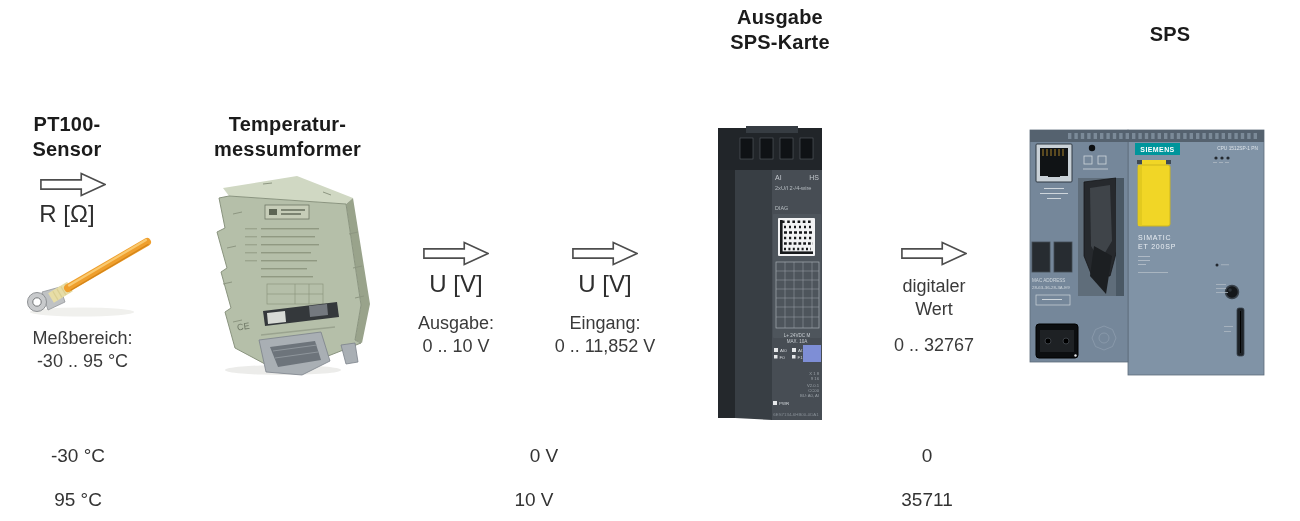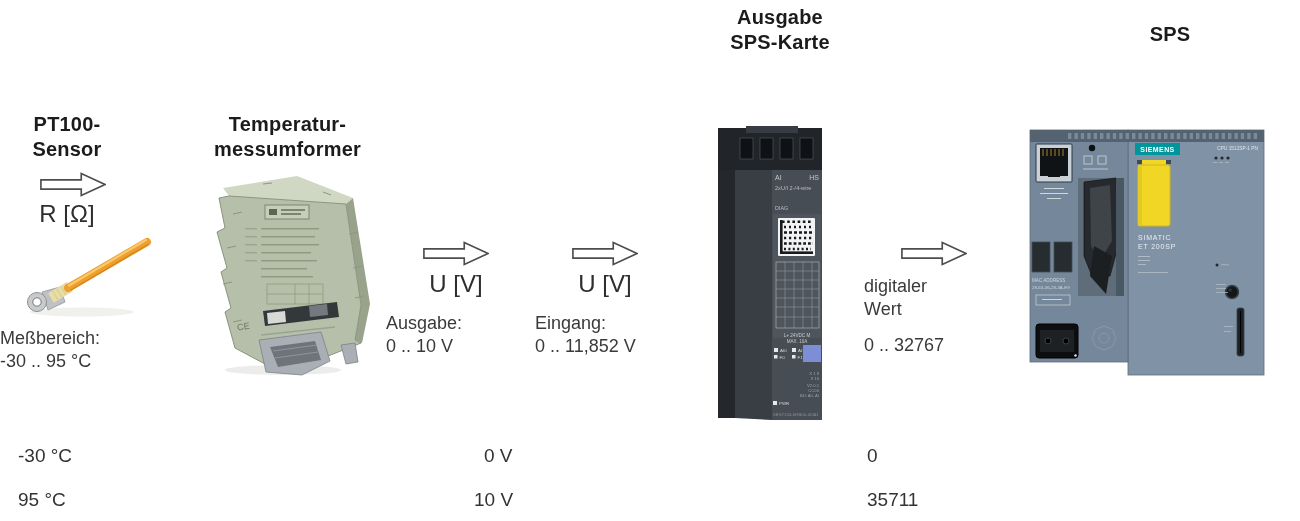--- a/index.html
+++ b/index.html
@@ -1,22 +1,22 @@
 <!DOCTYPE html>
 <html><head>
 <meta charset="utf-8">
 <style>
   html,body { margin:0; padding:0; background:#ffffff; }
   body { width:1300px; height:521px; font-family:"Liberation Sans", sans-serif; }
   .canvas { position:relative; width:1300px; height:521px; background:#ffffff; overflow:hidden; }
   .abs { position:absolute; }
   .stage-title { font-weight:700; font-size:20px; line-height:25px; color:#1b1b1b; text-align:center; letter-spacing:0.2px; }
   .sig-symbol { font-size:24px; color:#2e2e2e; text-align:center; }
-  .sig-label  { font-size:18px; line-height:23px; color:#3a3a3a; text-align:left; }
-  .value-cell { font-size:19px; color:#333333; }
+  .sig-label  { font-size:18px; line-height:23px; color:#3a3a3a; text-align:center; }
+  .value-cell { font-size:19px; color:#333333; text-align:center; }
   svg { display:block; }
   svg text { font-family:"Liberation Sans", sans-serif; }
 </style>
 </head>
 <body>
 
 <div class="canvas">
 
   <svg width="0" height="0" style="position:absolute" aria-hidden="true">
     <defs>

